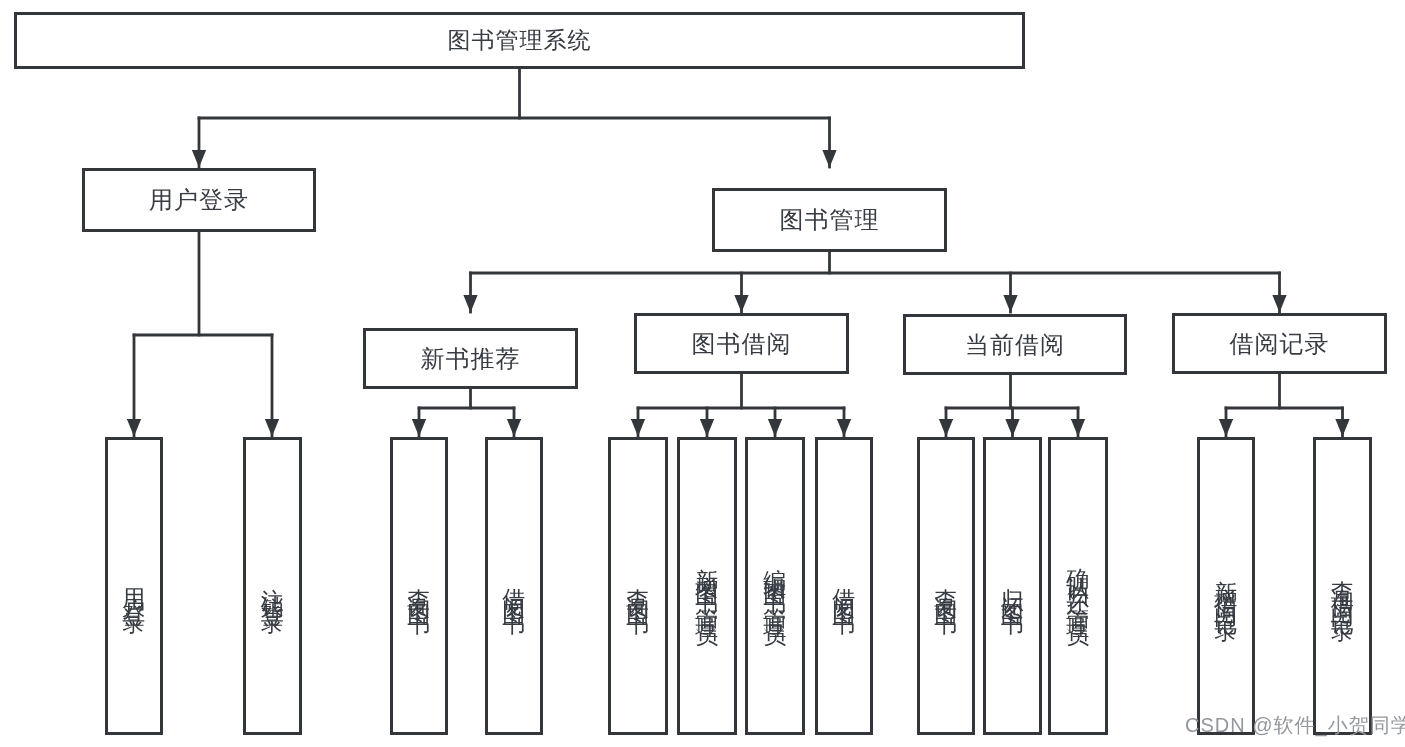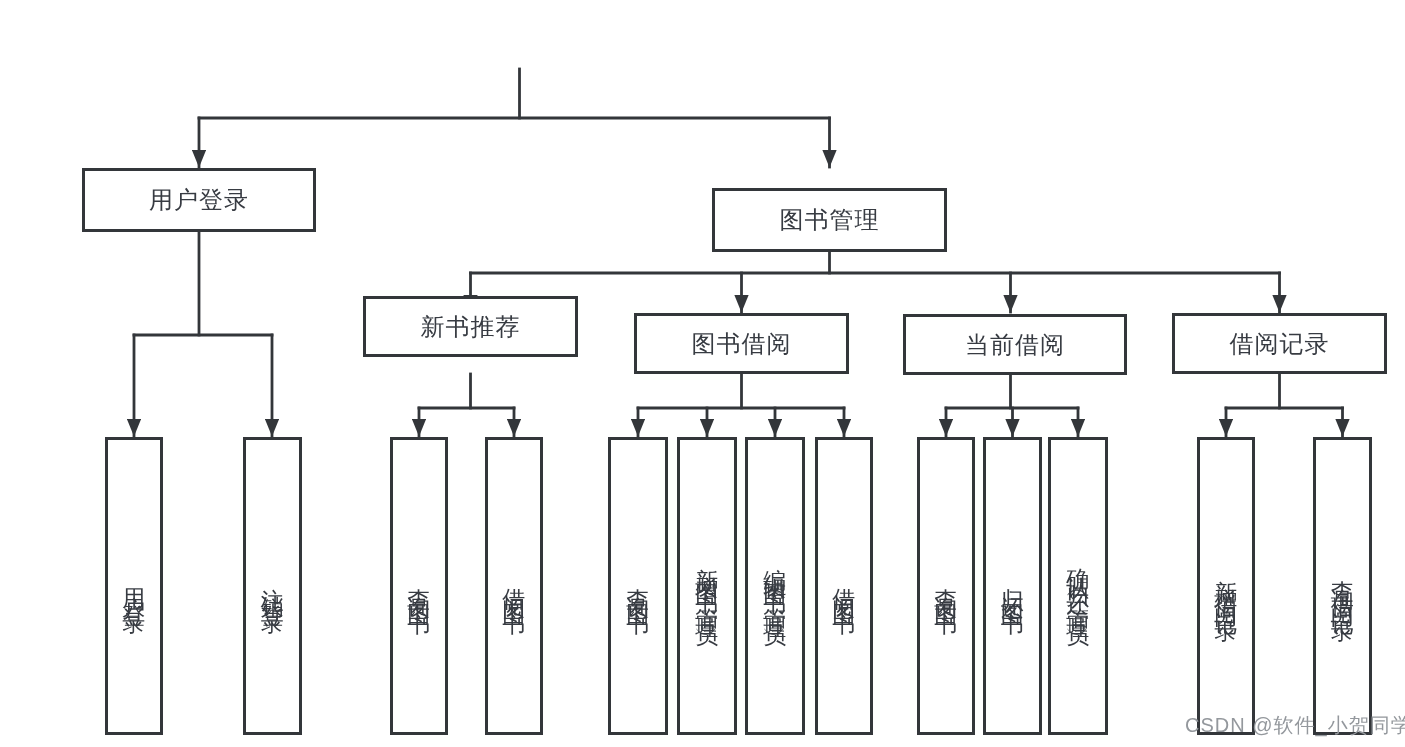--- a/index.html
+++ b/index.html
@@ -101,29 +101,32 @@
     <line x1="946" y1="408" x2="946" y2="436" marker-end="url(#arw)"></line>
     <line x1="1012.5" y1="408" x2="1012.5" y2="436" marker-end="url(#arw)"></line>
     <line x1="1078" y1="408" x2="1078" y2="436" marker-end="url(#arw)"></line>
 
     <path d="M1279.5,374 V408"></path>
     <path d="M1226,408 H1342.5"></path>
     <line x1="1226" y1="408" x2="1226" y2="436" marker-end="url(#arw)"></line>
     <line x1="1342.5" y1="408" x2="1342.5" y2="436" marker-end="url(#arw)"></line>
   </svg>
 
+  <div class="node h title" style="left:14px; top:12px; width:1011px; height:57px;">
+    <span>图书管理系统</span>
+  </div>
 
   <div class="node h" style="left:82px; top:168px; width:234px; height:64px;">
     <span>用户登录</span>
   </div>
   <div class="node h" style="left:712px; top:168px; width:235px; height:64px;margin-top:20px;">
     <span>图书管理</span>
   </div>
 
-  <div class="node h" style="left:363px; top:296px; width:215px; height:61px;">
+  <div class="node h" style="left:363px; top:328px; width:215px; height:61px;">
     <span>新书推荐</span>
   </div>
   <div class="node h" style="left:634px; top:313px; width:215px; height:61px;">
     <span>图书借阅</span>
   </div>
   <div class="node h" style="left:903px; top:314px; width:224px; height:61px;">
     <span>当前借阅</span>
   </div>
   <div class="node h" style="left:1172px; top:313px; width:215px; height:61px;">
     <span>借阅记录</span>

